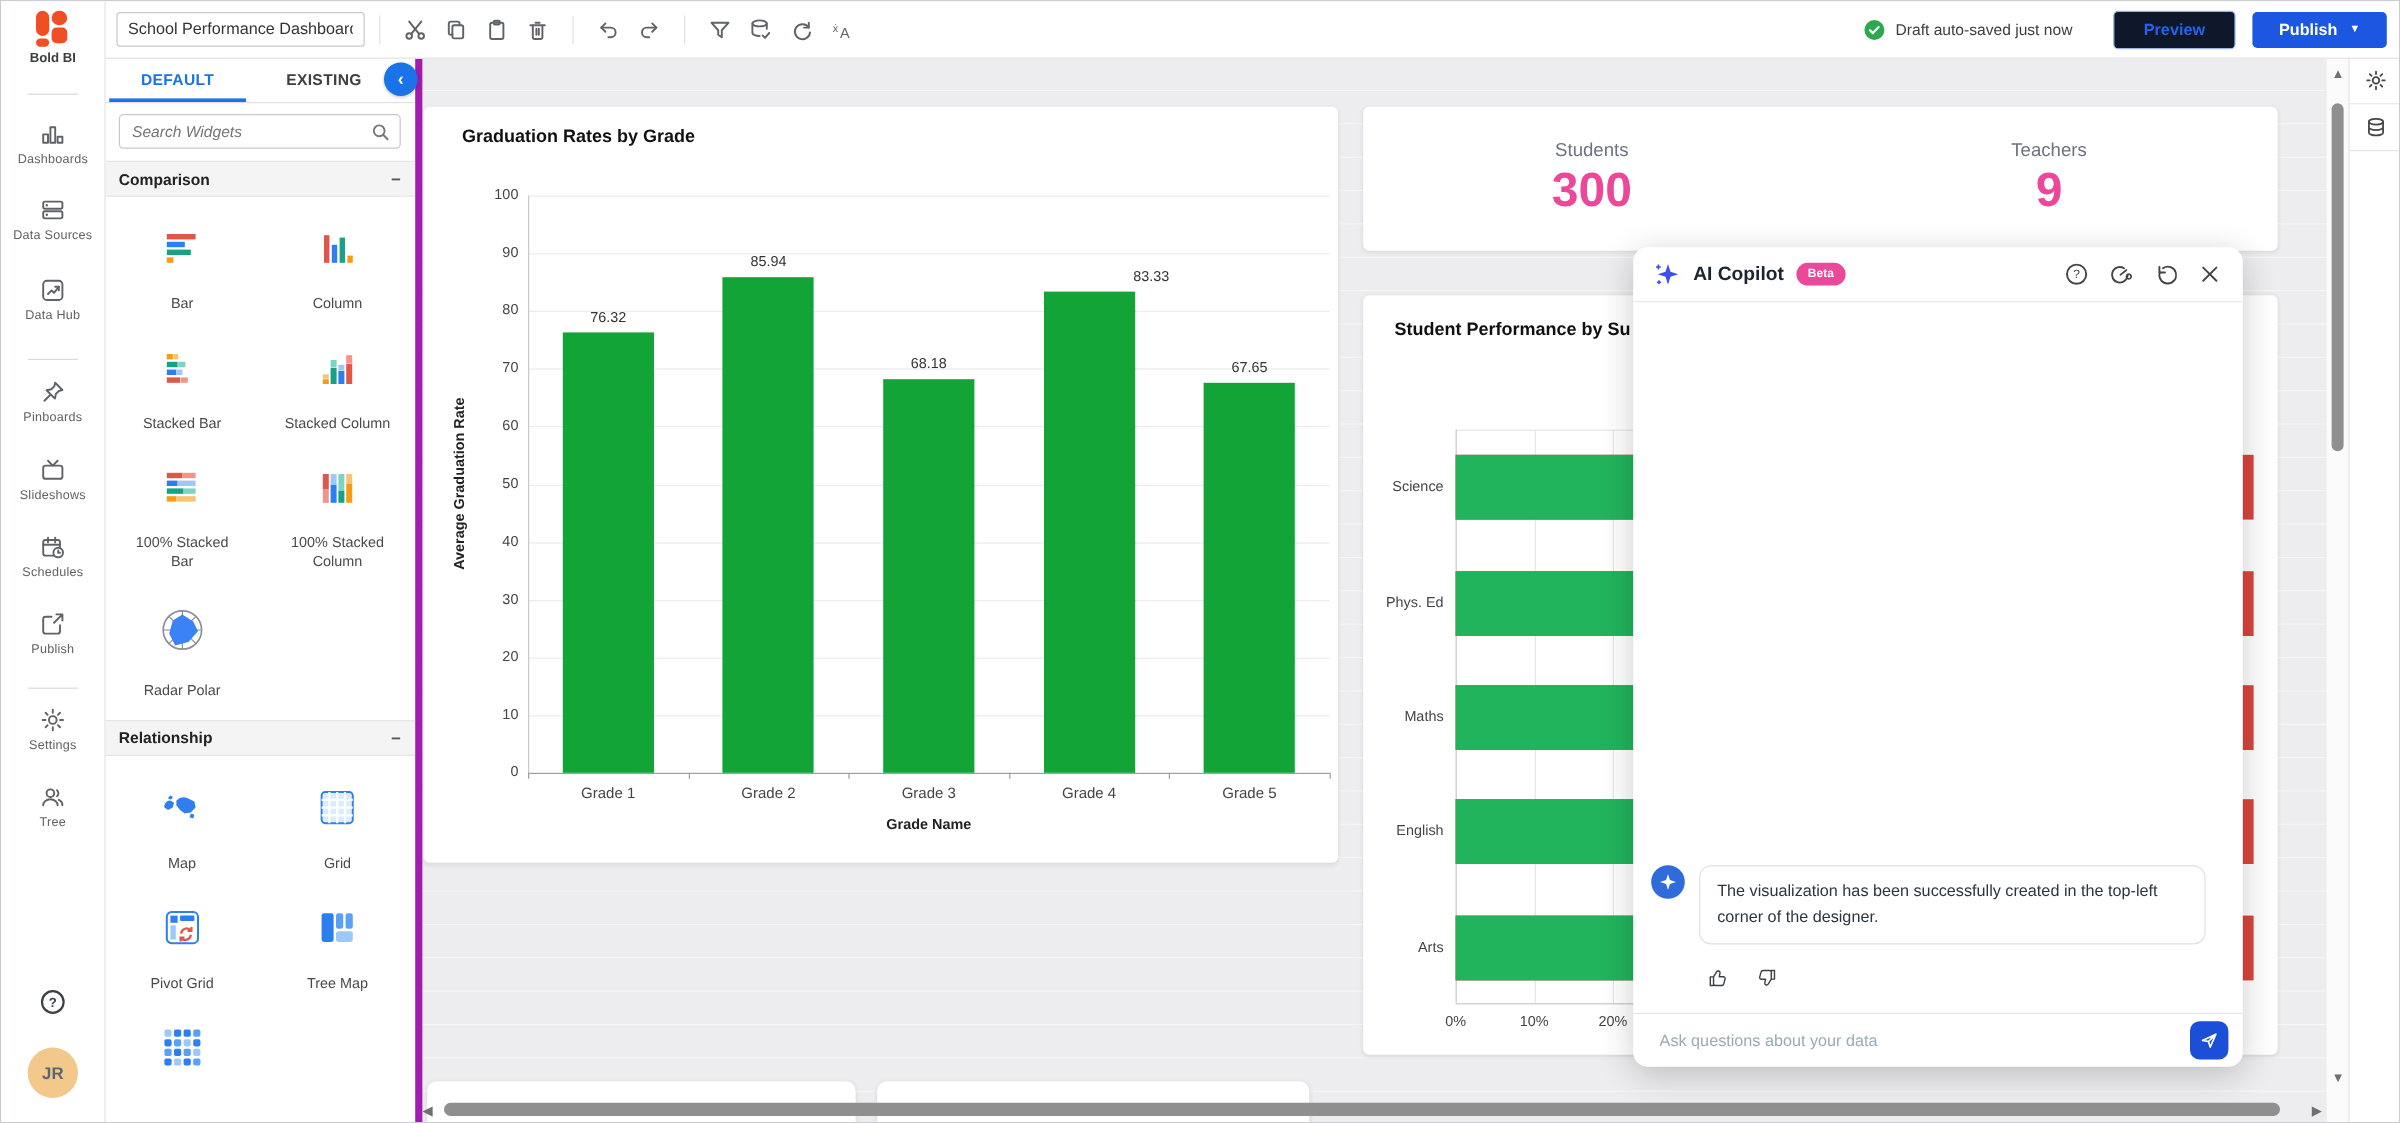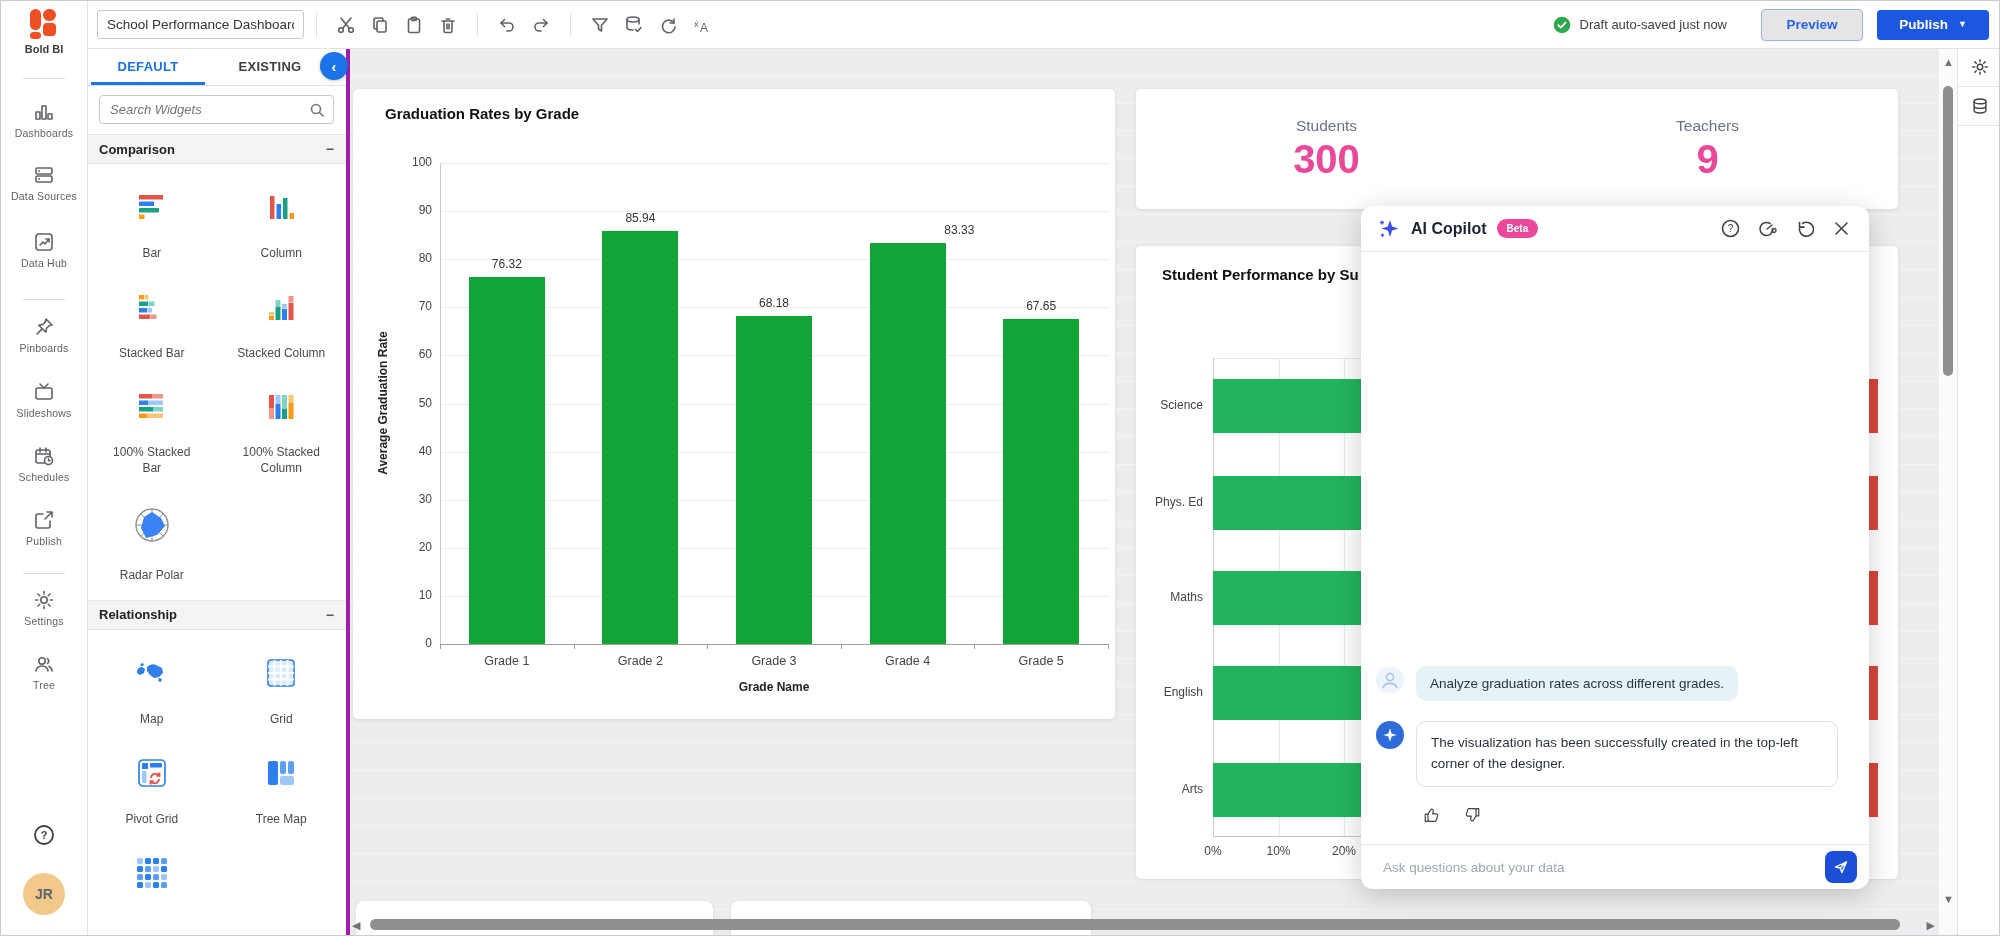--- a/index.html
+++ b/index.html
@@ -17,26 +17,26 @@
   .navitem .nlabel{font-size:10.5px;color:#5f6368;letter-spacing:.2px;}
   .help-circ{position:absolute;left:31px;top:822px;}
   .avatar{position:absolute;left:22px;top:872px;width:42px;height:42px;border-radius:50%;background:#f3c98b;color:#5c6670;font-weight:bold;font-size:14px;display:flex;align-items:center;justify-content:center;}
 
   
   .topbar{left:86px;top:0;width:1914px;height:47px;background:#fff;border-bottom:1px solid #e2e2e2;z-index:55;display:flex;align-items:center;}
   .title-input{margin-left:10px;width:207px;height:29px;border:1px solid #c9c9c9;border-radius:3px;font-size:13.5px;color:#333;padding:0 9px;font-family:"Liberation Sans",sans-serif;outline:none;box-sizing:border-box;}
   .tsep{width:1px;height:24px;background:#e0e0e0;margin:0 12px;}
   .tbtn{width:34px;height:34px;display:flex;align-items:center;justify-content:center;border-radius:4px;cursor:pointer;}
   .autosave{display:flex;align-items:center;gap:9px;font-size:13px;color:#3c4043;}
-  .btn-preview{margin-left:34px;width:100px;height:30px;border:1px solid #9db3e8;border-radius:4px;background:#e5e5e5;color:#2563eb;font-weight:bold;font-size:13.5px;display:flex;align-items:center;justify-content:center;cursor:pointer;}
+  .btn-preview{margin-left:34px;width:100px;height:30px;border:1px solid #9db3e8;border-radius:4px;background:#0f172a;color:#2563eb;font-weight:bold;font-size:13.5px;display:flex;align-items:center;justify-content:center;cursor:pointer;}
   .btn-publish{margin-left:14px;margin-right:12px;width:112px;height:30px;border-radius:4px;background:#1b57e0;color:#fff;font-weight:bold;font-size:13.5px;display:flex;align-items:center;justify-content:center;gap:10px;cursor:pointer;}
   .caret{font-size:9px;line-height:1;}
 
   
-  .panel{left:86px;top:47px;width:259px;height:889px;background:#fff;border-right:4px solid #a21caf;z-index:40;overflow:hidden;}
+  .panel{left:86px;top:47px;width:259px;height:889px;background:#fff;border-right:6px solid #a21caf;z-index:40;overflow:hidden;}
   .ptabs{display:flex;height:37px;border-bottom:1px solid #e0e0e0;}
   .ptab{flex:0 0 122px;display:flex;align-items:center;justify-content:center;font-size:13px;font-weight:bold;color:#3c4043;position:relative;cursor:pointer;letter-spacing:.3px;}
   .ptab.active{color:#1a73e8;}
   .ptab.active::after{content:"";position:absolute;left:4px;right:4px;bottom:0;height:3px;background:#1a73e8;}
   .collapse-btn{left:319px;top:51px;width:28px;height:28px;border-radius:50%;background:#1a73e8;color:#fff;display:flex;align-items:center;justify-content:center;font-size:15px;font-weight:bold;z-index:45;cursor:pointer;box-shadow:0 1px 3px rgba(0,0,0,.25);}
   .searchwrap{margin:9px 12px 10px 12px;height:27px;border:1px solid #c9c9c9;border-radius:4px;display:flex;align-items:center;padding:0 8px;}
   .searchwrap input{border:none;outline:none;flex:1;font-size:13px;font-style:italic;color:#555;font-family:"Liberation Sans",sans-serif;background:transparent;}
   .sectionhdr{height:28px;background:#f4f4f4;border-top:1px solid #e6e6e6;border-bottom:1px solid #e6e6e6;display:flex;align-items:center;padding:0 12px;font-size:13px;font-weight:bold;color:#222;cursor:pointer;}
   .sectionhdr .minus{margin-left:auto;color:#555;font-size:14px;}
   .wgrid{display:flex;flex-wrap:wrap;padding:14px 0 6px 0;}
@@ -226,29 +226,20 @@
             </svg>
           </span>
         <span class="tbtn">
             <svg width="17" height="17" viewBox="0 0 17 17">
               <path d="M3 3 L14 14 M14 3 L3 14" class="ico" style="stroke:#444;"></path>
             </svg>
           </span>
       </span>
     </div>
 
-    <div class="cp-msg-user">
-      <span class="cp-avatar user">
-        <svg width="22" height="22" viewBox="0 0 22 22">
-            <circle cx="11" cy="8" r="3.6" fill="none" stroke="#a8c4e4" stroke-width="1.6"></circle>
-            <path d="M4 19 a7.2 6 0 0 1 14 0" fill="none" stroke="#a8c4e4" stroke-width="1.6"></path>
-          </svg>
-      </span>
-      <div class="bubble-user">Analyze graduation rates across different grades.</div>
-    </div>
 
     <div class="cp-msg-bot">
       <span class="cp-avatar bot">
         <svg width="16" height="16" viewBox="0 0 24 24">
             <path d="M12 2 l2.4 7.6 7.6 2.4 -7.6 2.4 -2.4 7.6 -2.4-7.6 -7.6-2.4 7.6-2.4 z" fill="#fff"></path>
           </svg>
       </span>
       <div class="bubble-bot">The visualization has been successfully created in the top-left corner of the designer.</div>
     </div>
 

